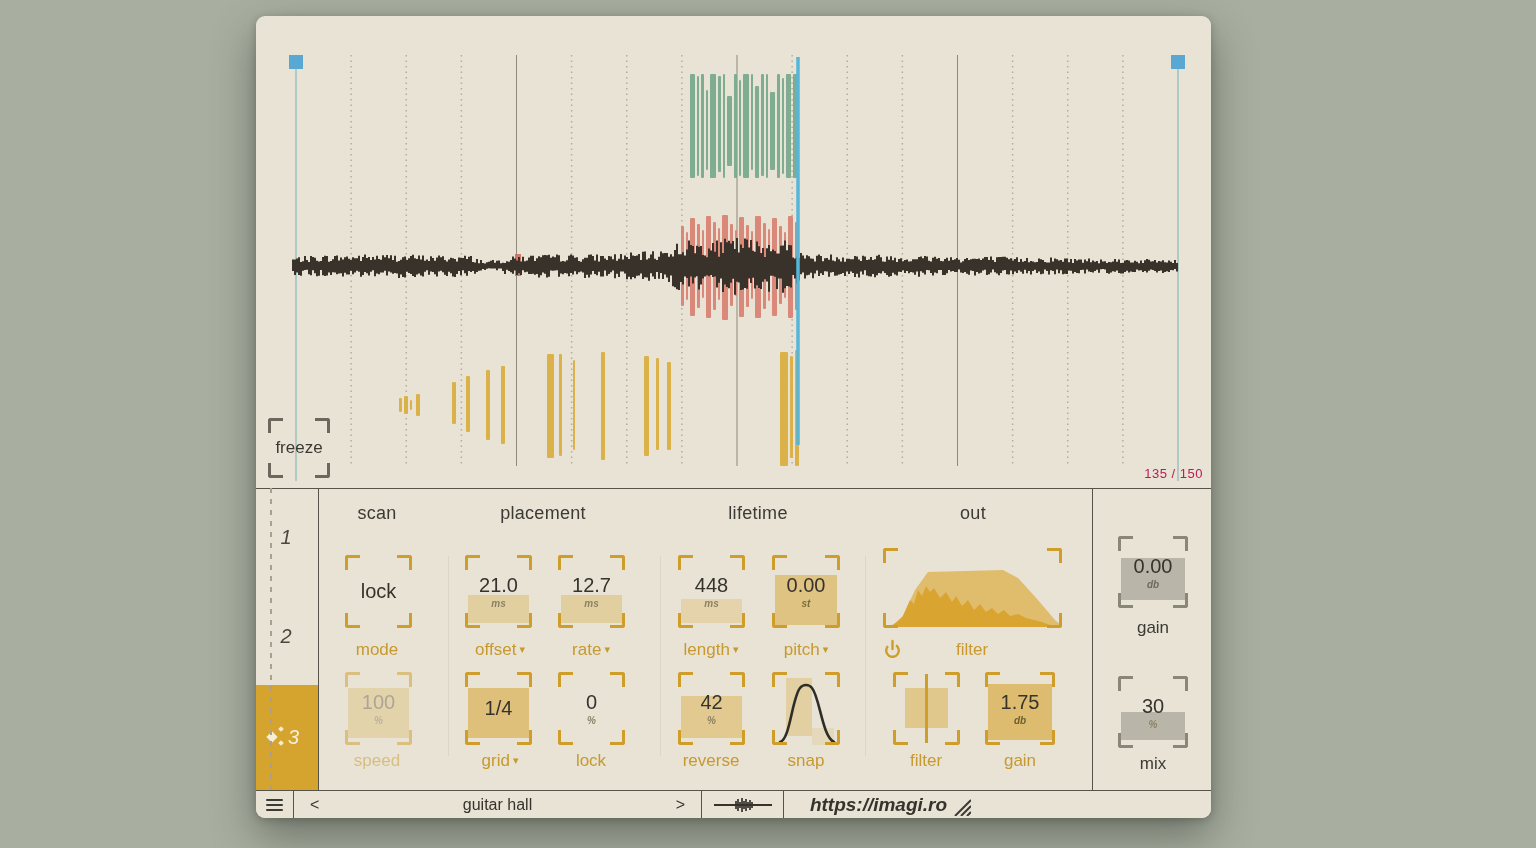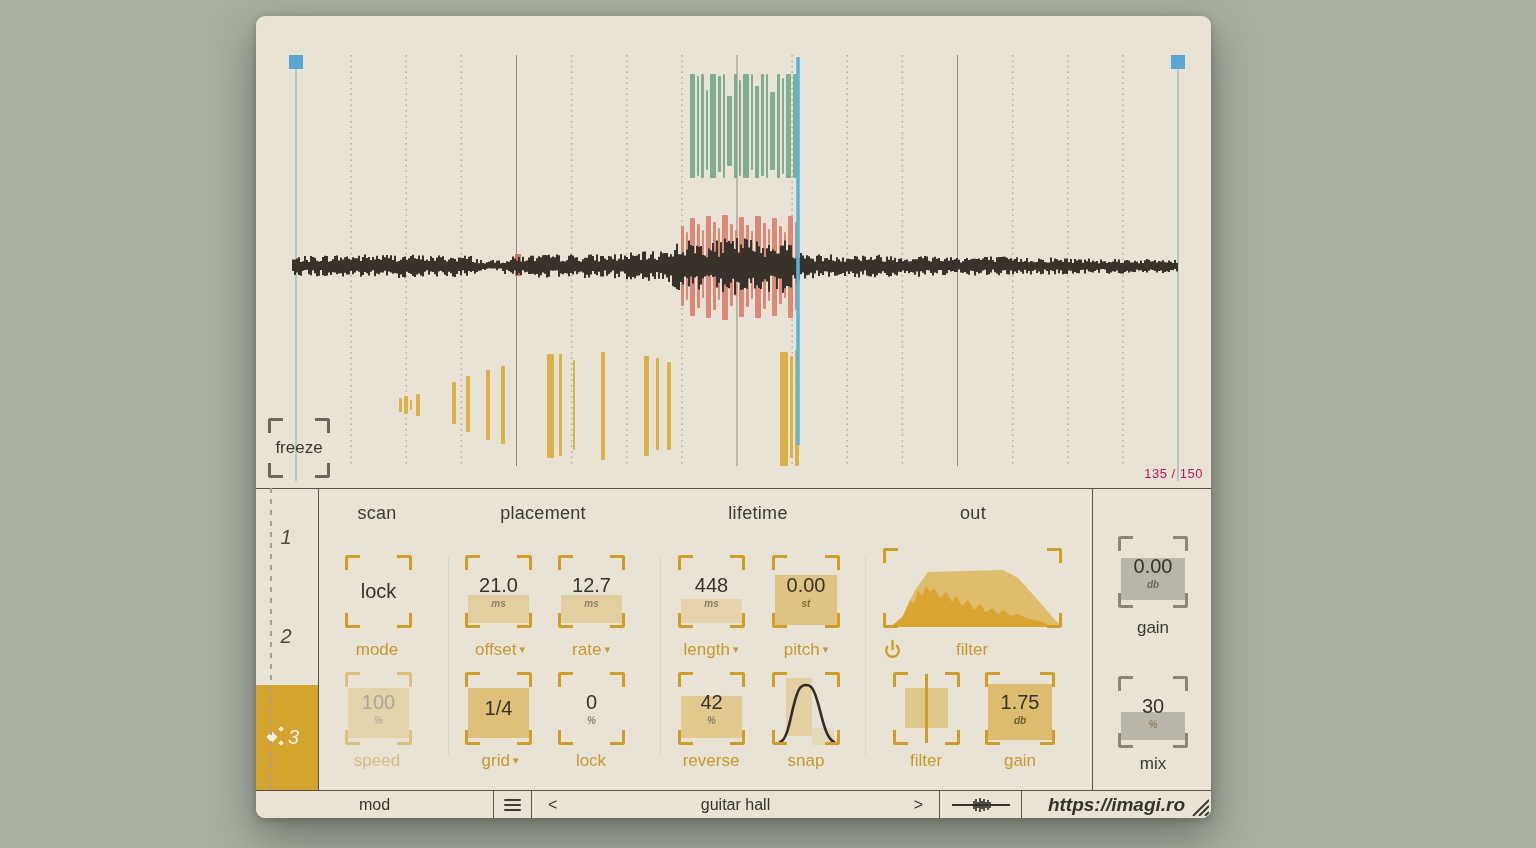--- a/index.html
+++ b/index.html
@@ -351,23 +351,20 @@
       <i class="tr"></i>
       <i class="bl"></i>
       <i class="br"></i>
     <div class="band" style="top:36px;height:28px;background:rgba(173,170,158,.8)"></div>
     <div class="val">30</div>
     <div class="unit">%</div>
   </div>
   <div class="wlabel darklabel" style="left:832px;top:738px"><span>mix</span></div>
 
   <div class="footer">
-    <div class="fcell" style="width:238px">
-        <span>mod</span>
-      </div>
     <div class="fcell" style="width:38px">
       <span class="burger">
           <b></b>
           <b></b>
           <b></b>
         </span>
     </div>
     <div class="fcell" style="width:408px">
       <span class="prevnext" style="left:16px">&lt;</span>
       <span>guitar hall</span>

